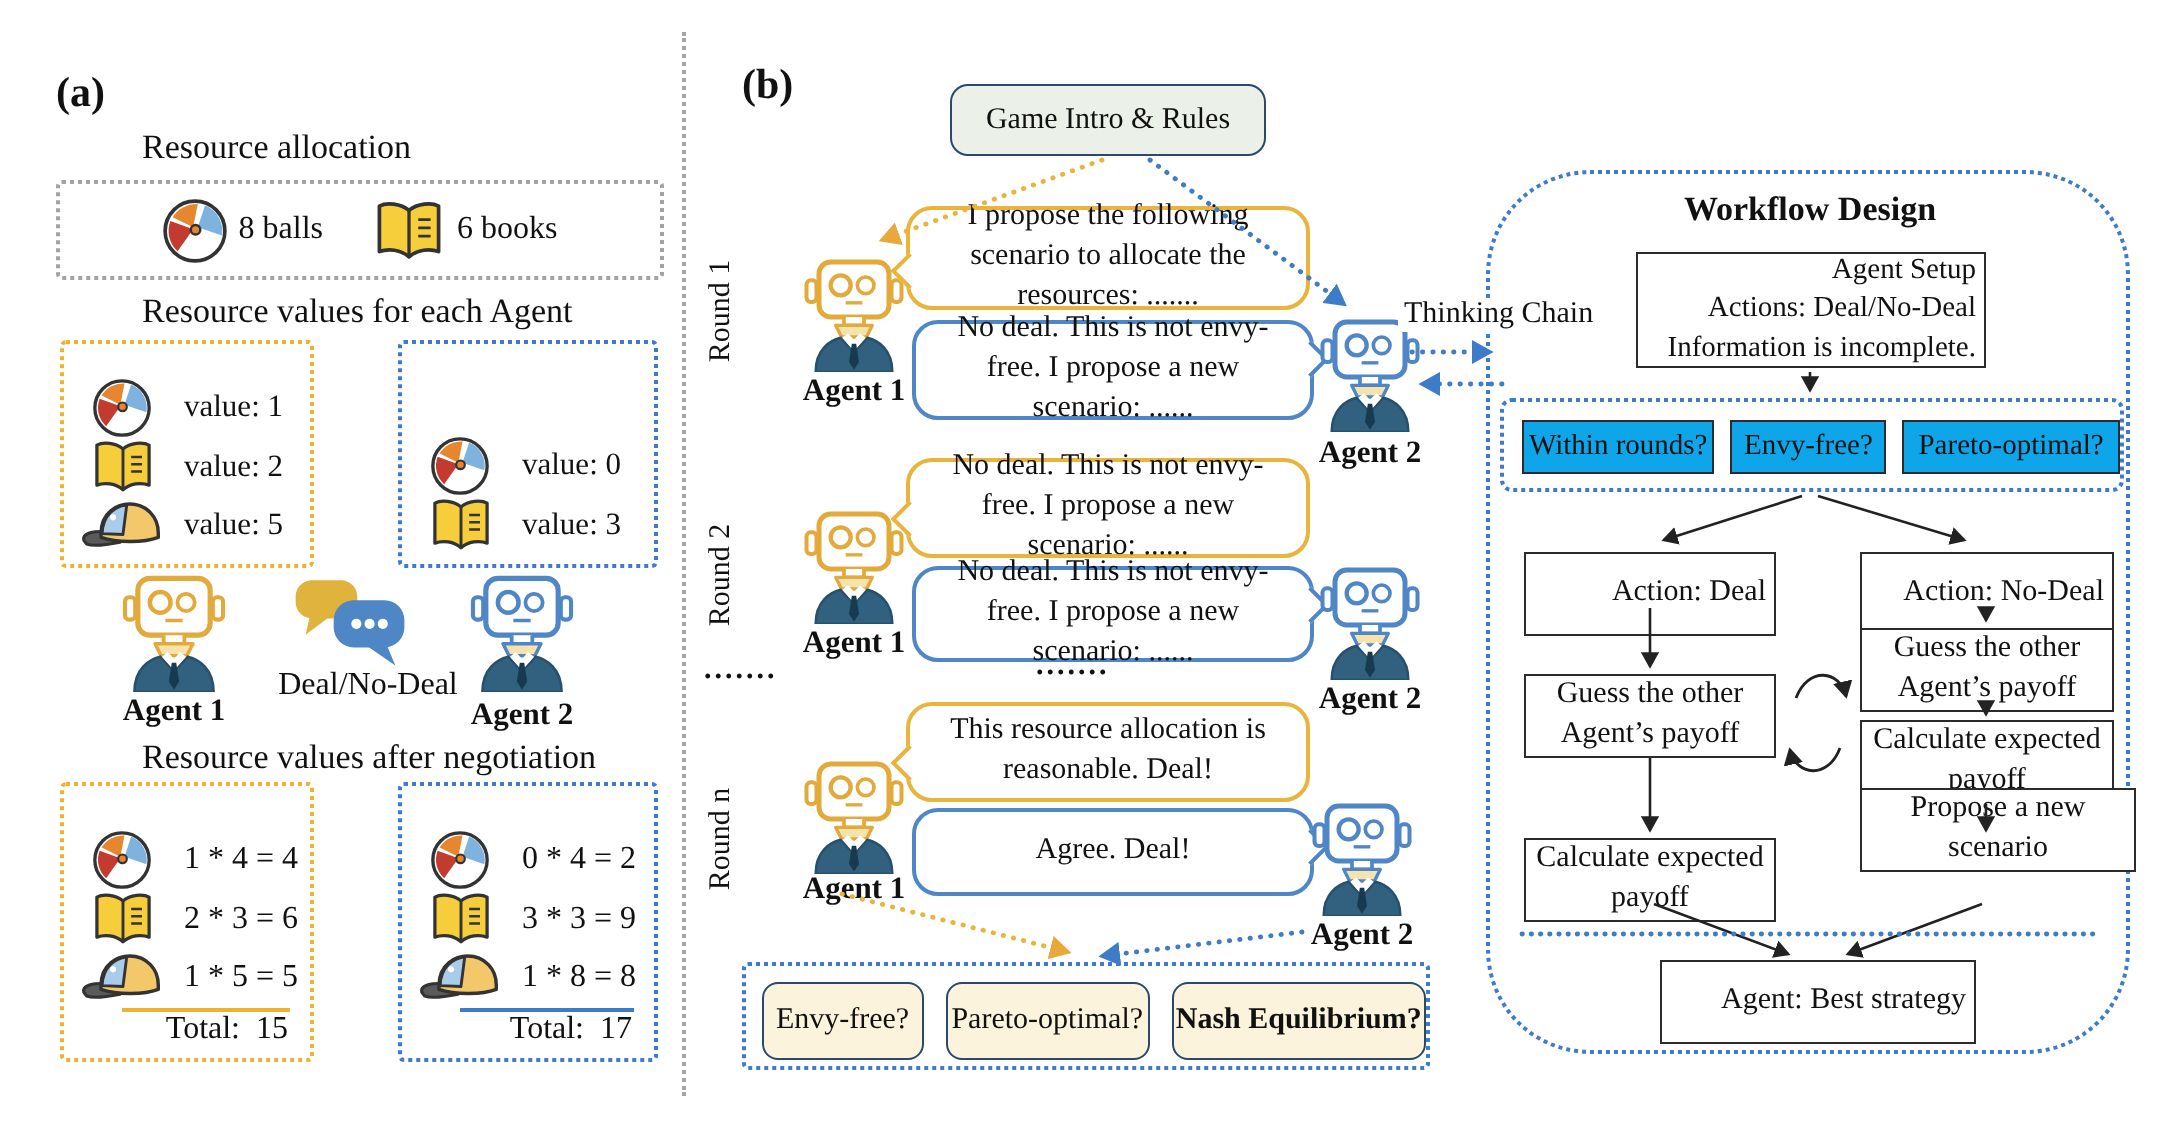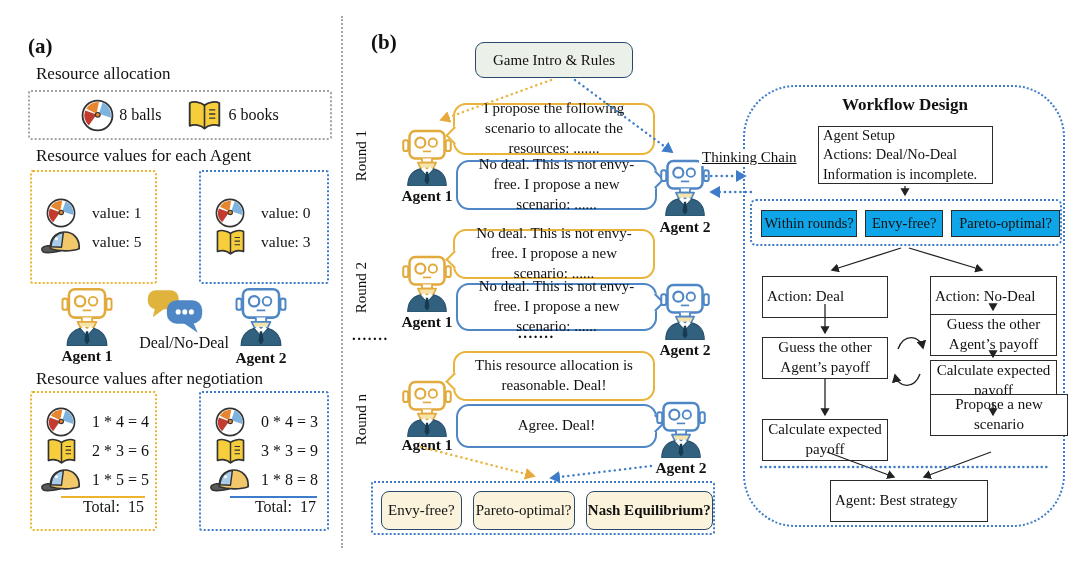--- a/index.html
+++ b/index.html
@@ -1,24 +1,24 @@
 <!DOCTYPE html>
 <html><head>
 <meta charset="utf-8">
 <style>
   html,body{margin:0;padding:0;background:#fff;}
   .canvas{position:relative;width:1088px;height:562px;background:#fff;overflow:hidden;
           font-family:"Liberation Serif","DejaVu Serif",serif;color:#111;}
   .abs{position:absolute;box-sizing:border-box;}
-  .ttl{font-size:17px;}
+  .ttl{font-size:17px;margin-left:35px;}
   .panel-label{font-weight:bold;font-size:21px;}
   .ydot{border:2px dotted #EDB32F;border-radius:3px;}
   .bdot{border:2px dotted #3E7CC9;border-radius:3px;}
   .gdot{border:2px dotted #A3A3A3;border-radius:3px;}
-  .rowbox{display:flex;flex-direction:column;justify-content:center;padding:5px 6px;}
+  .rowbox{display:flex;flex-direction:column;justify-content:flex-end;padding:5px 6px;}
   .irow{display:flex;align-items:center;gap:10px;padding:0 2px;}
   .irow .ictr{width:42px;display:flex;justify-content:center;align-items:center;flex:0 0 42px;}
   .irow span{font-size:15.5px;white-space:pre;}
   .eq span{font-size:16px;}
   .alloc-row{display:flex;align-items:center;justify-content:center;gap:25px;height:100%;padding:0 4px;}
   .alloc-item{display:flex;align-items:center;gap:5px;font-size:16px;}
   .agent-lbl{font-weight:bold;font-size:15.5px;text-align:center;}
   .sumline{border-top:2px solid #EDB32F;width:76%;align-self:flex-end;margin:1px 4px 0 0;}
   .sumline.b{border-top-color:#3E7CC9;}
   .total{align-self:flex-end;padding-right:5px;font-size:16px;white-space:pre;}
@@ -28,21 +28,21 @@
   .bub::after{content:"";position:absolute;width:11px;height:11px;background:#fff;transform:rotate(45deg);}
   .tail-l::after{left:-7px;bottom:11px;border-left:2px solid var(--c);border-bottom:2px solid var(--c);}
   .tail-r::after{right:-7px;top:11px;border-right:2px solid var(--c);border-top:2px solid var(--c);}
   .yb{--c:#E8B43C;} .bb{--c:#4E86C6;}
   .round{width:70px;text-align:center;font-size:15px;transform:rotate(-90deg);}
   .greenbox{background:#EBF1E8;border:1.6px solid #2A4A6B;border-radius:9px;
             display:flex;align-items:center;justify-content:center;font-size:15px;}
   .cream{background:#FBF3DB;border:1.7px solid #2A4A6B;border-radius:8px;
          display:flex;align-items:center;justify-content:center;font-size:15px;}
   .wfbox{position:absolute;background:#fff;border:1.5px solid #2b2b2b;display:flex;flex-direction:column;
-         align-items:flex-start;justify-content:center;text-align:center;font-size:15px;line-height:1.32;
+         align-items:flex-end;justify-content:center;text-align:center;font-size:15px;line-height:1.32;
          box-sizing:border-box;padding:20px 4px;}
   .qbx{background:#0ea5e9;border:1.4px solid #2b2b2b;display:flex;align-items:center;justify-content:center;
        font-size:14.5px;box-sizing:border-box;}
   .ellip{font-weight:bold;font-size:15px;letter-spacing:1.5px;}
   .overlay{position:absolute;left:0;top:0;pointer-events:none;}
   .agent1{color:#E2A93B;} .agent2{color:#4E86C6;}
 </style>
 </head>
 <body>
 
@@ -117,20 +117,26 @@
     <div class="abs ttl" style="left:36px;top:146px;">Resource values for each Agent</div>
 
     <div class="abs ydot rowbox" style="left:30px;top:170px;width:127px;height:114px;">
       <div class="irow">
         <span class="ictr"><svg width="30" height="30" viewBox="0 0 36 36">
               <use href="#sym-ball"></use>
             </svg></span>
         <span>value: 1</span>
       </div>
       <div class="irow">
+        <span class="ictr"><svg width="33" height="29" viewBox="0 0 36 32">
+              <use href="#sym-book"></use>
+            </svg></span>
+        <span>value: 2</span>
+      </div>
+      <div class="irow">
         <span class="ictr"><svg width="42" height="29" viewBox="0 0 44 30">
               <use href="#sym-hat"></use>
             </svg></span>
         <span>value: 5</span>
       </div>
     </div>
 
     <div class="abs bdot rowbox" style="left:199px;top:170px;width:130px;height:114px;">
       <div class="irow">
         <span class="ictr"><svg width="30" height="30" viewBox="0 0 36 36">
@@ -184,21 +190,21 @@
       </div>
       <div class="sumline"></div>
       <div class="total">Total:  15</div>
     </div>
 
     <div class="abs bdot rowbox" style="left:199px;top:391px;width:130px;height:140px;">
       <div class="irow eq">
         <span class="ictr"><svg width="30" height="30" viewBox="0 0 36 36">
               <use href="#sym-ball"></use>
             </svg></span>
-        <span>0 * 4 = 3</span>
+        <span>0 * 4 = 2</span>
       </div>
       <div class="irow eq">
         <span class="ictr"><svg width="33" height="29" viewBox="0 0 36 32">
               <use href="#sym-book"></use>
             </svg></span>
         <span>3 * 3 = 9</span>
       </div>
       <div class="irow eq">
         <span class="ictr"><svg width="42" height="29" viewBox="0 0 44 30">
               <use href="#sym-hat"></use>
@@ -232,21 +238,21 @@
   </div>
   <div class="bub bb tail-r" style="left:456px;top:160px;width:201px;height:50px;">
     <span>No deal. This is not envy-free. I propose a new scenario: ......</span>
   </div>
 
   <svg class="abs agent2" width="50" height="60" viewBox="0 0 60 72" style="left:660px;top:156px;">
       <use href="#sym-robot"></use>
     </svg>
   <div class="abs agent-lbl" style="left:650px;top:218px;width:70px;">Agent 2</div>
 
-  <div class="abs" style="left:699px;top:149px;font-size:15px;background:#fff;padding:0 3px;z-index:3;text-decoration:underline;">Thinking Chain</div>
+  <div class="abs" style="left:699px;top:149px;font-size:15px;background:#fff;padding:0 3px;z-index:3;">Thinking Chain</div>
 
   <svg class="abs agent1" width="50" height="60" viewBox="0 0 60 72" style="left:402px;top:252px;">
       <use href="#sym-robot"></use>
     </svg>
   <div class="abs agent-lbl" style="left:392px;top:313px;width:70px;">Agent 1</div>
 
   <div class="bub yb tail-l" style="left:453px;top:229px;width:202px;height:50px;">
     <span>No deal. This is not envy-free. I propose a new scenario: ......</span>
   </div>
   <div class="bub bb tail-r" style="left:456px;top:283px;width:201px;height:48px;">

